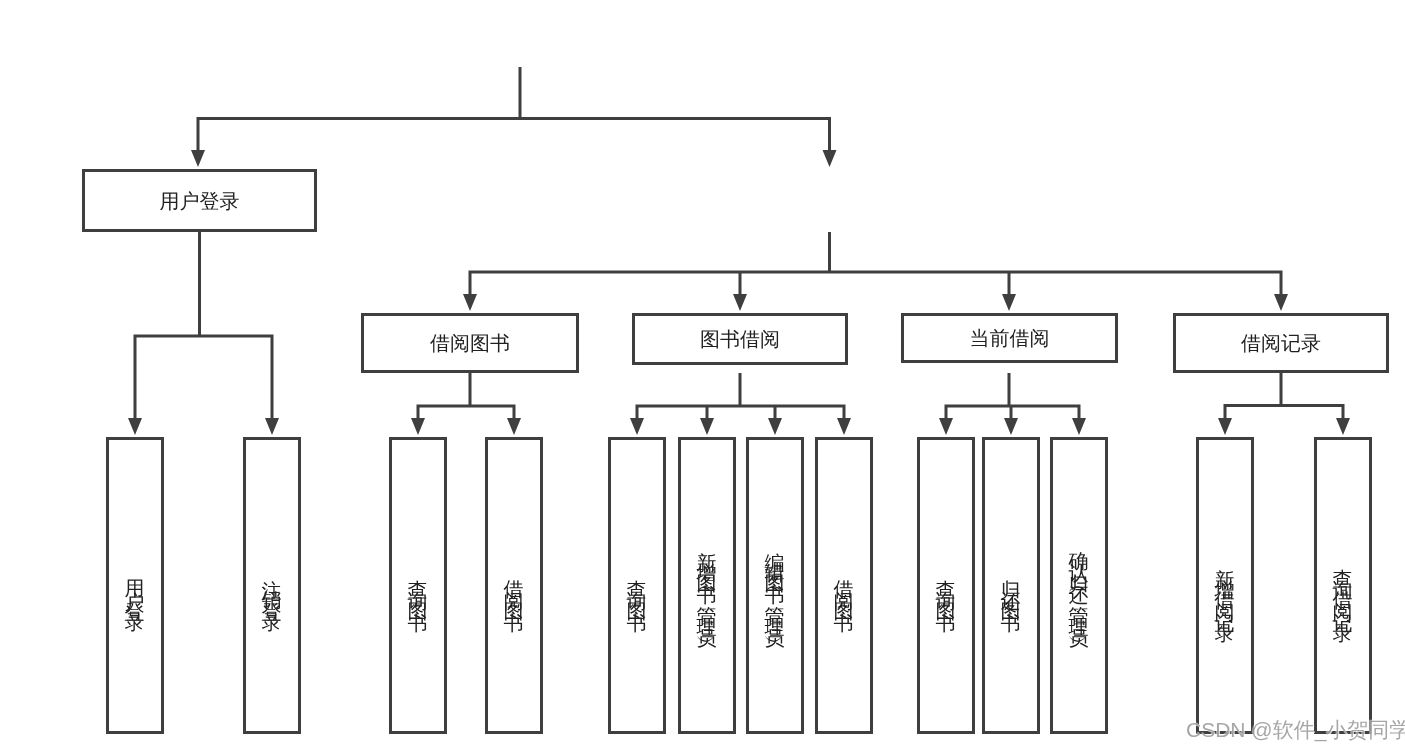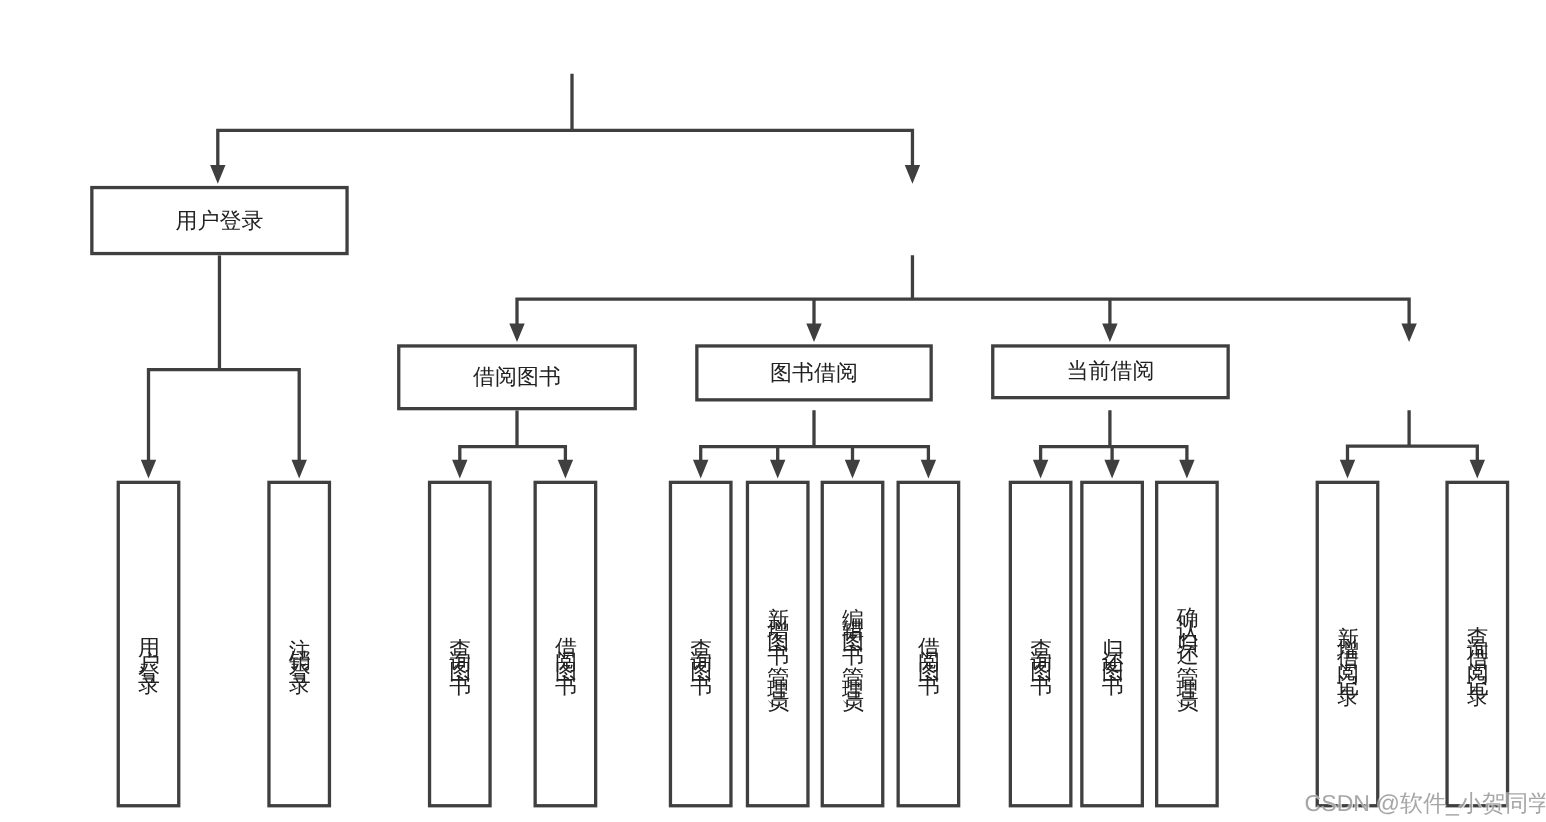--- a/index.html
+++ b/index.html
@@ -123,20 +123,23 @@
 
   <div class="node" style="left:361px; top:313px; width:218px; height:60px;">
     <span>借阅图书</span>
   </div>
   <div class="node" style="left:632px; top:313px; width:216px; height:52px;">
     <span>图书借阅</span>
   </div>
   <div class="node" style="left:901px; top:313px; width:217px; height:50px;">
     <span>当前借阅</span>
   </div>
+  <div class="node" style="left:1173px; top:313px; width:216px; height:60px;">
+    <span>借阅记录</span>
+  </div>
 
   <div class="node v" style="left:106px; top:437px; width:58px; height:297px;">
     <span>用户登录</span>
   </div>
   <div class="node v" style="left:243px; top:437px; width:58px; height:297px;">
     <span>注销登录</span>
   </div>
 
   <div class="node v" style="left:389px; top:437px; width:58px; height:297px;">
     <span>查询图书</span>

